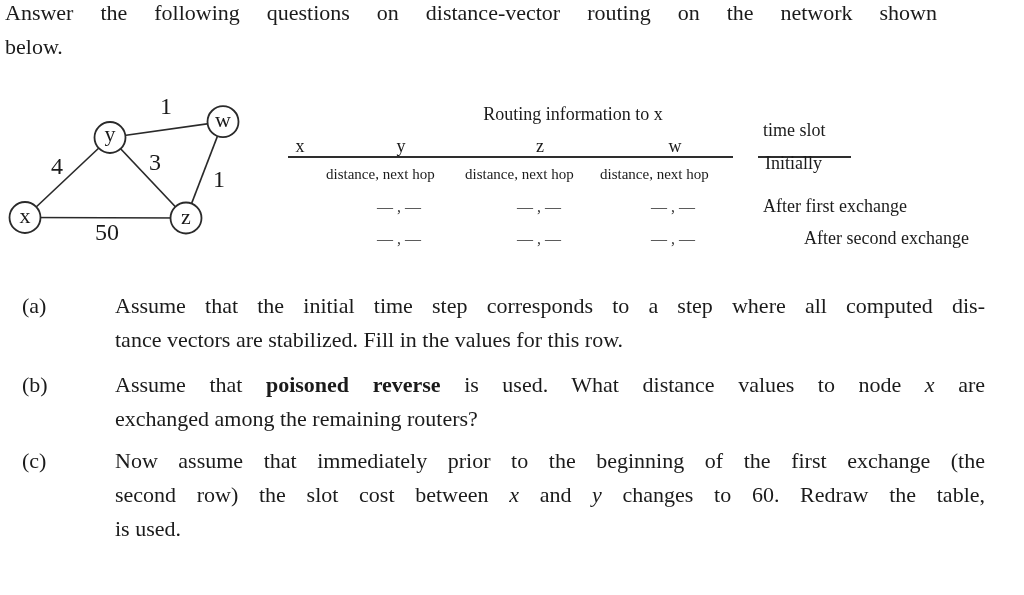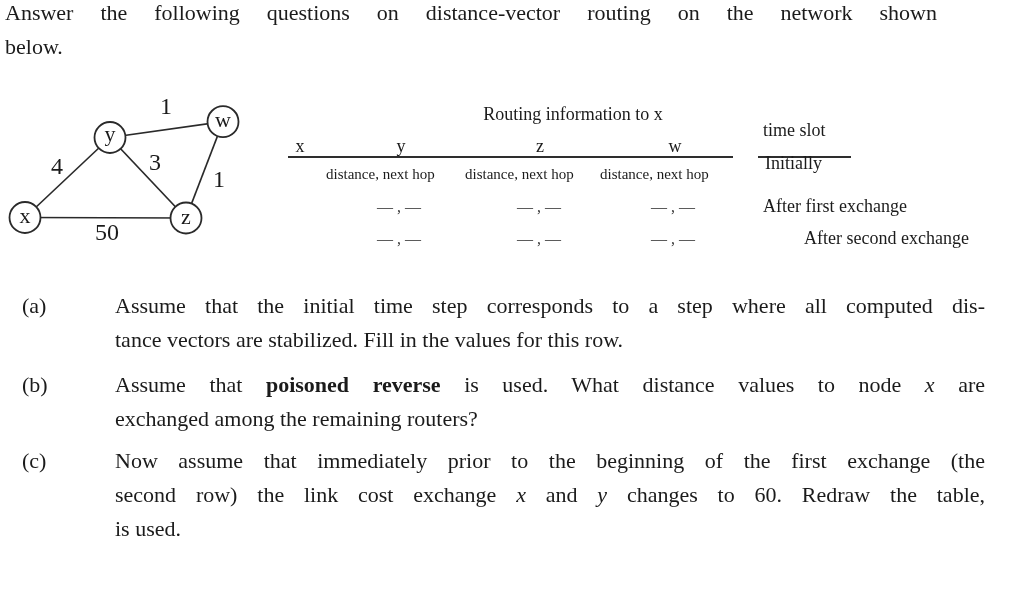--- a/index.html
+++ b/index.html
@@ -126,16 +126,16 @@
   <div class="qbody">
     <div class="jline"><span>Assume that </span><span class="bold">poisoned reverse</span><span> is used. What distance values to node </span><span class="math">x</span><span> are</span></div>
     <div>exchanged among the remaining routers?</div>
   </div>
 </div>
 
 <div class="abs question q-c">
   <span class="qlabel">(c)</span>
   <div class="qbody">
     <div class="jline">Now assume that immediately prior to the beginning of the first exchange (the</div>
-    <div class="jline"><span>second row) the link cost exchange </span><span class="math">x</span><span> and </span><span class="math">y</span><span> changes to 60. Redraw the table,</span></div>
+    <div class="jline"><span>second row) the slot cost between </span><span class="math">x</span><span> and </span><span class="math">y</span><span> changes to 60. Redraw the table,</span></div>
     <div>is used.</div>
   </div>
 </div>
 
 </body></html>

